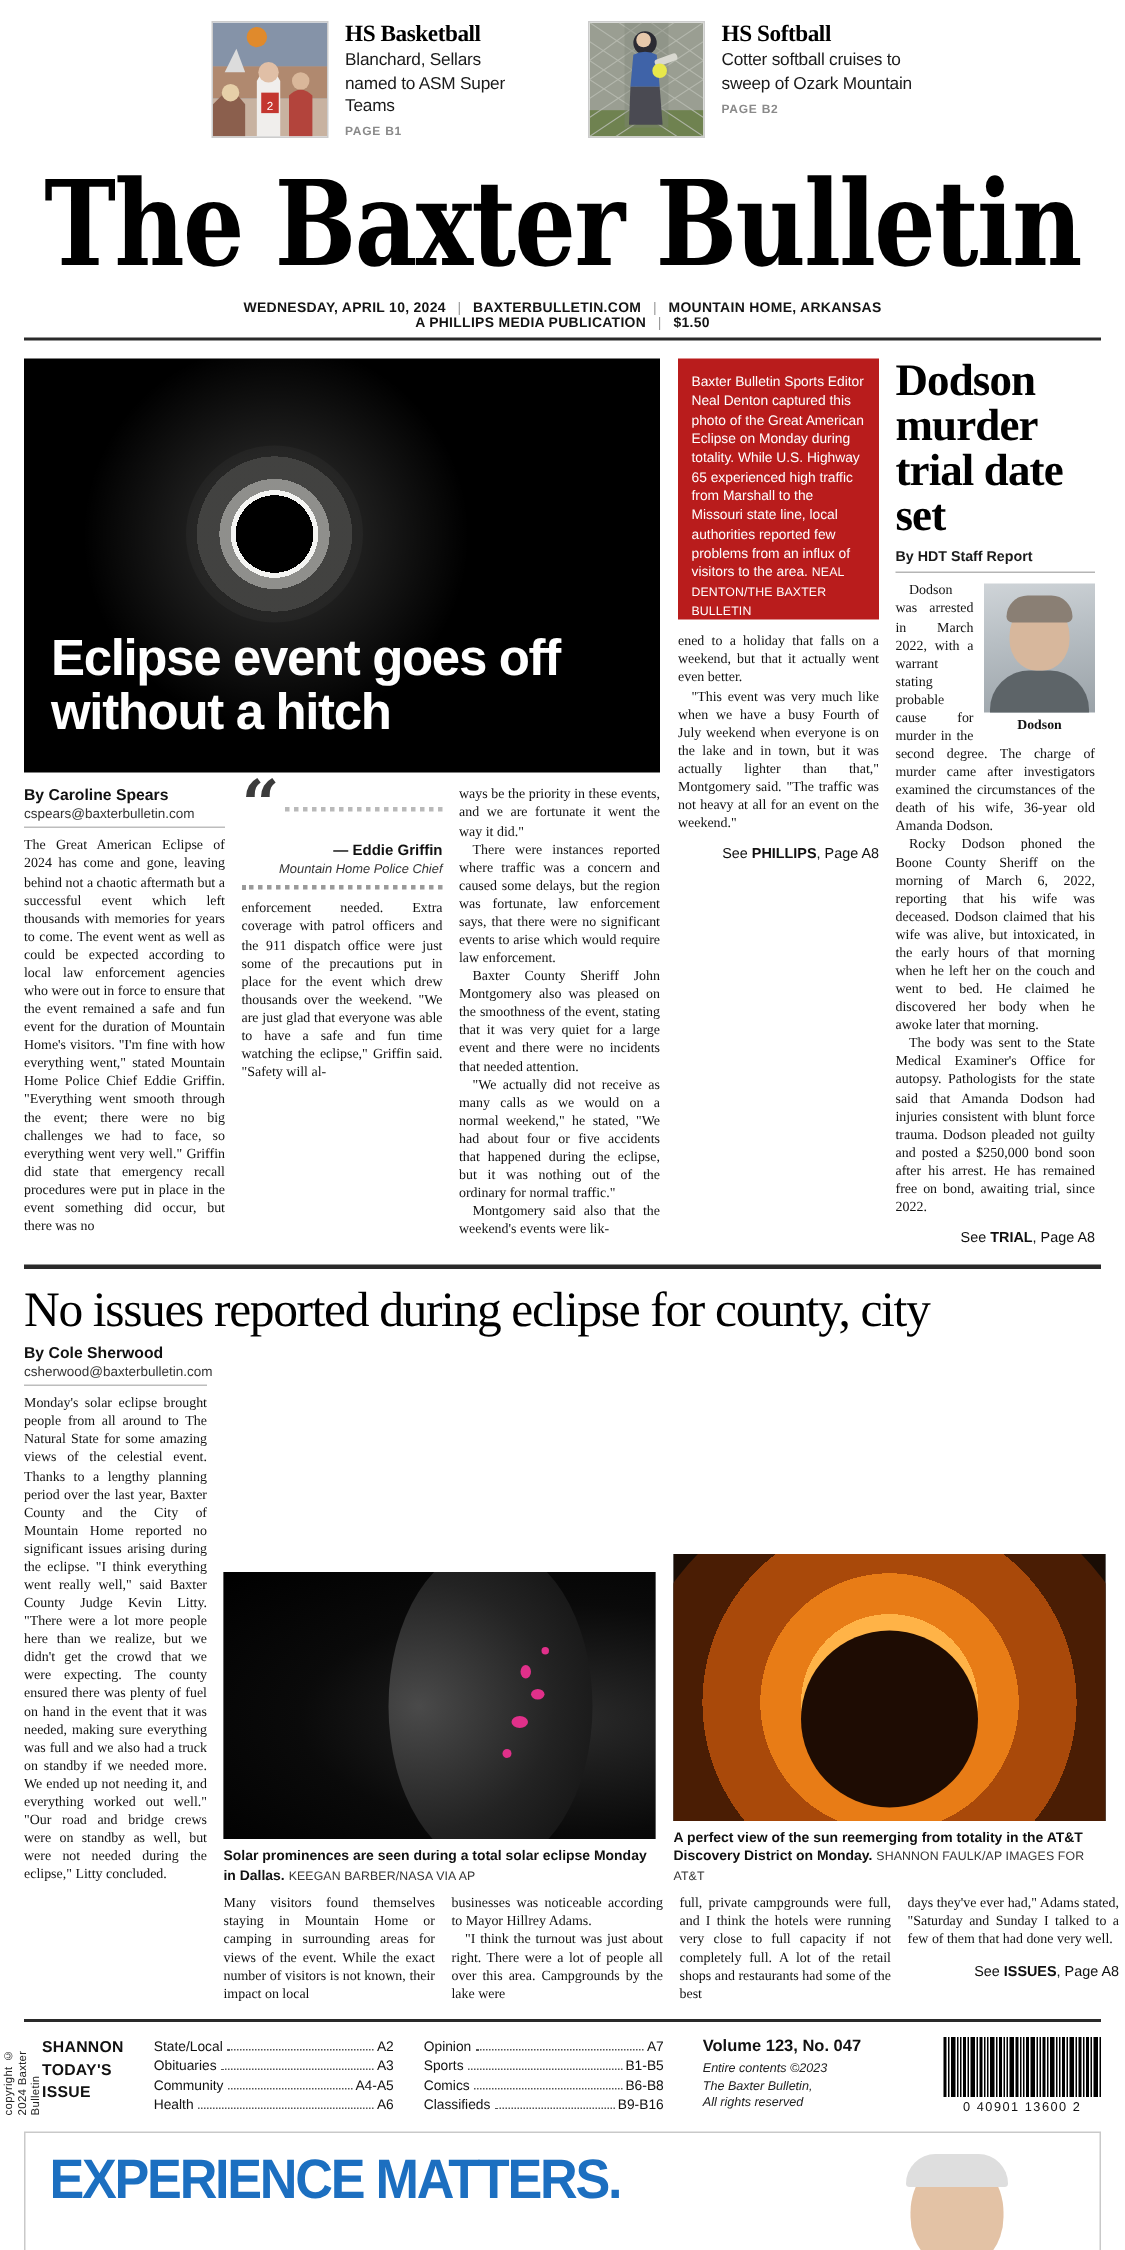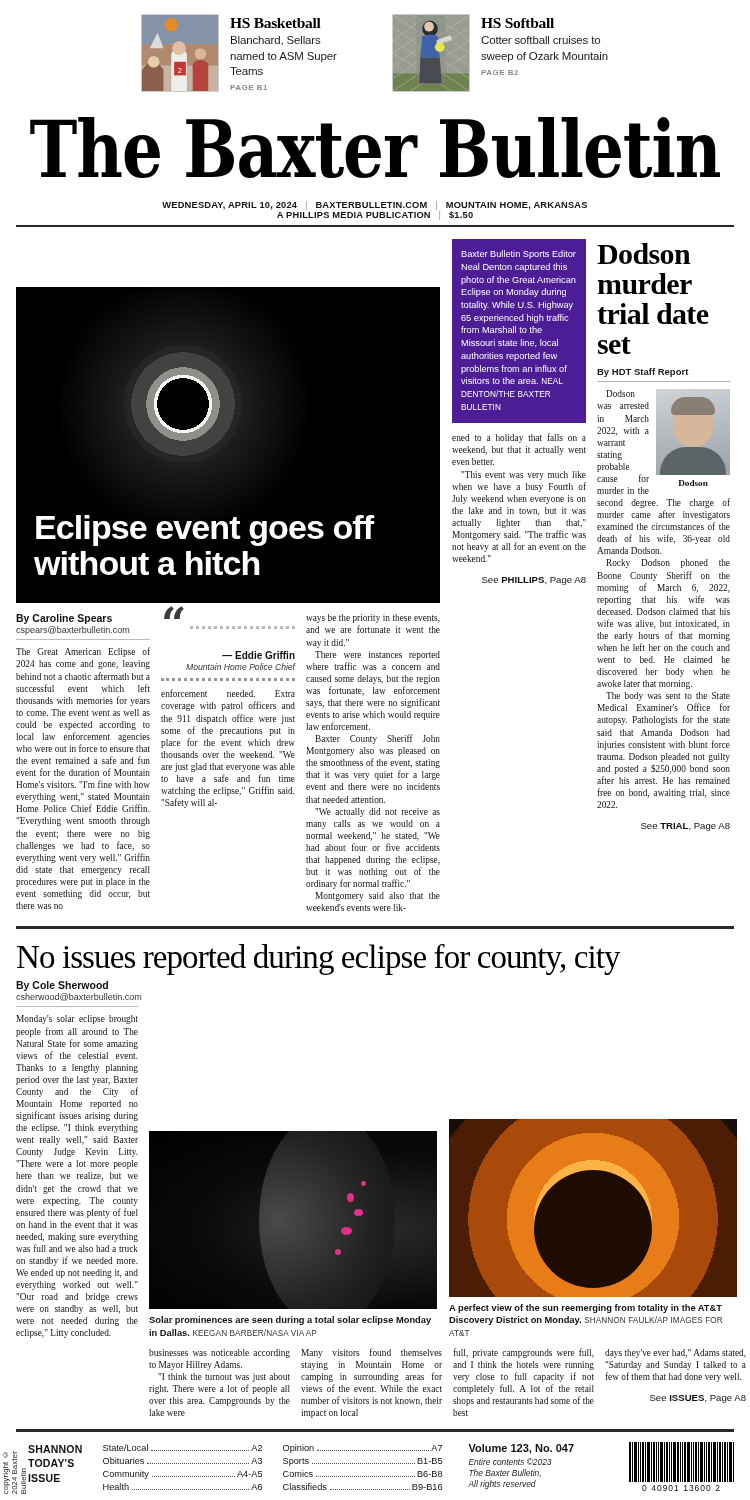--- a/index.html
+++ b/index.html
@@ -69,23 +69,22 @@
 
   
   .content{ padding:0 16px; }
 
   .lead-wrap{ display:flex; gap:12px; margin-top:12px; }
   .lead-left{ width:424px; flex:0 0 424px; }
   .lead-right{ width:278px; flex:0 0 278px; }
 
   
   .lead-photo{
-    width:424px; height:316px; position:relative; overflow:hidden;
+    width:424px; height:276px; position:relative; overflow:hidden;
     background:#000;
-    margin-top:48px;
   }
   .corona{
     position:absolute; left:108px; top:58px; width:118px; height:118px;
     border-radius:50%;
     background:radial-gradient(circle at 50% 50%,
       #000 0 31%, #f4f4f2 31% 35%, rgba(235,235,230,.55) 35% 44%,
       rgba(190,190,185,.22) 44% 62%, rgba(120,120,118,.08) 62% 80%, rgba(0,0,0,0) 80%);
   }
   .corona-glow{
     position:absolute; left:38px; top:-12px; width:260px; height:260px;
@@ -127,21 +126,21 @@
   .pq-text{
     font-size:11.4px; line-height:1.40; color:#111; margin-top:4px;
     letter-spacing:-0.1px;
   }
   .pq-attr{ font-size:10px; font-weight:bold; text-align:right; margin-top:8px; }
   .pq-role{ font-size:8.6px; font-style:italic; text-align:right; color:#333; margin-top:1px; }
   .pq-rule-bot{ border-top:3px dotted #9a9a9a; margin-top:6px; }
 
   
   .capbox{
-    background:#4c1d95; color:#fff; padding:9px 9px 10px 9px;
+    background:#b91c1c; color:#fff; padding:9px 9px 0 9px;
     font-size:9.2px; line-height:1.38; width:134px;
   }
   .capcredit{ font-size:8.2px; letter-spacing:0.1px; }
 
   .jumpline{
     font-size:9.6px; text-align:right; margin-top:9px; color:#111;
   }
   .jumpline b{ font-weight:bold; }
 
   
@@ -472,27 +471,27 @@
             <span class="ph-credit">SHANNON FAULK/AP IMAGES FOR AT&amp;T</span>
           </div>
         </div>
 
       </div>
     </div>
 
     <div class="s2-cols-bottom">
       <div style="width:122px; flex:0 0 122px;"></div>
       <div class="s2-bcol">
+        <div class="bodytext">Many visitors found themselves staying in Mountain Home or camping in surrounding areas for views of the event. While the exact number of visitors is not known, their impact on local</div>
+      </div>
+      <div class="s2-bcol">
         <div class="bodytext">
           <p style="text-indent:0">businesses was noticeable according to Mayor Hillrey Adams.</p>
           <p>"I think the turnout was just about right. There were a lot of people all over this area. Campgrounds by the lake were</p>
         </div>
-      </div>
-      <div class="s2-bcol">
-        <div class="bodytext">Many visitors found themselves staying in Mountain Home or camping in surrounding areas for views of the event. While the exact number of visitors is not known, their impact on local</div>
       </div>
       <div class="s2-bcol">
         <div class="bodytext">full, private campgrounds were full, and I think the hotels were running very close to full capacity if not completely full. A lot of the retail shops and restaurants had some of the best</div>
       </div>
       <div class="s2-bcol">
         <div class="bodytext">
           <p style="text-indent:0">days they've ever had," Adams stated, "Saturday and Sunday I talked to a few of them that had done very well.</p>
         </div>
         <div class="jumpline">
           <span>See </span><b>ISSUES</b><span>, Page A8</span>

